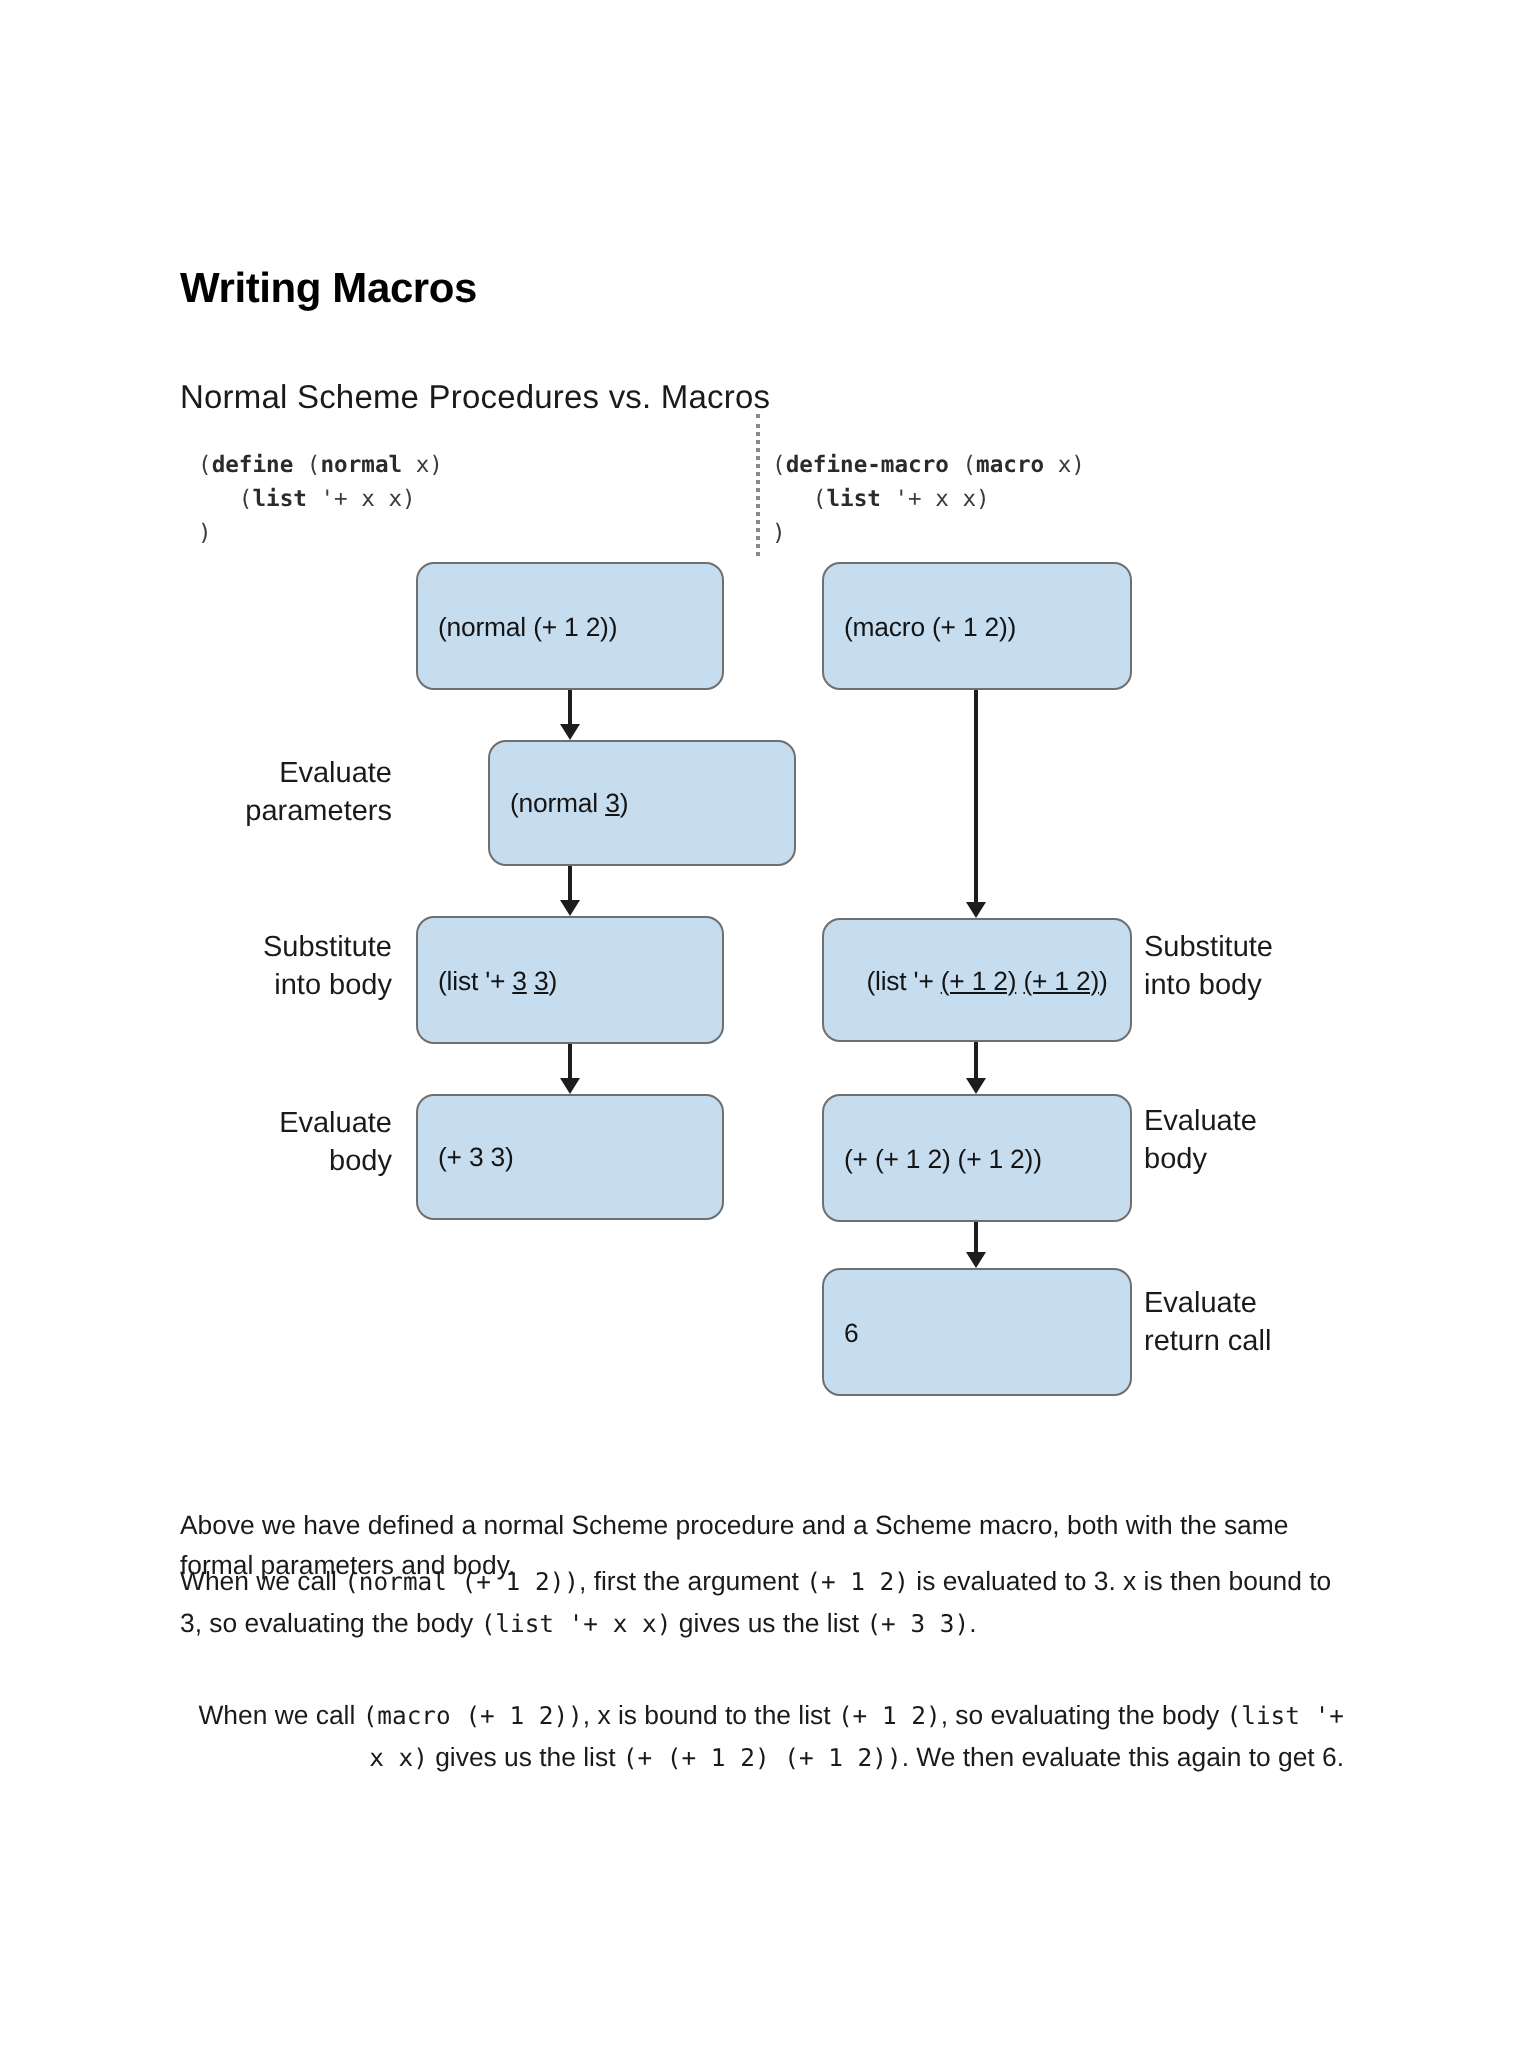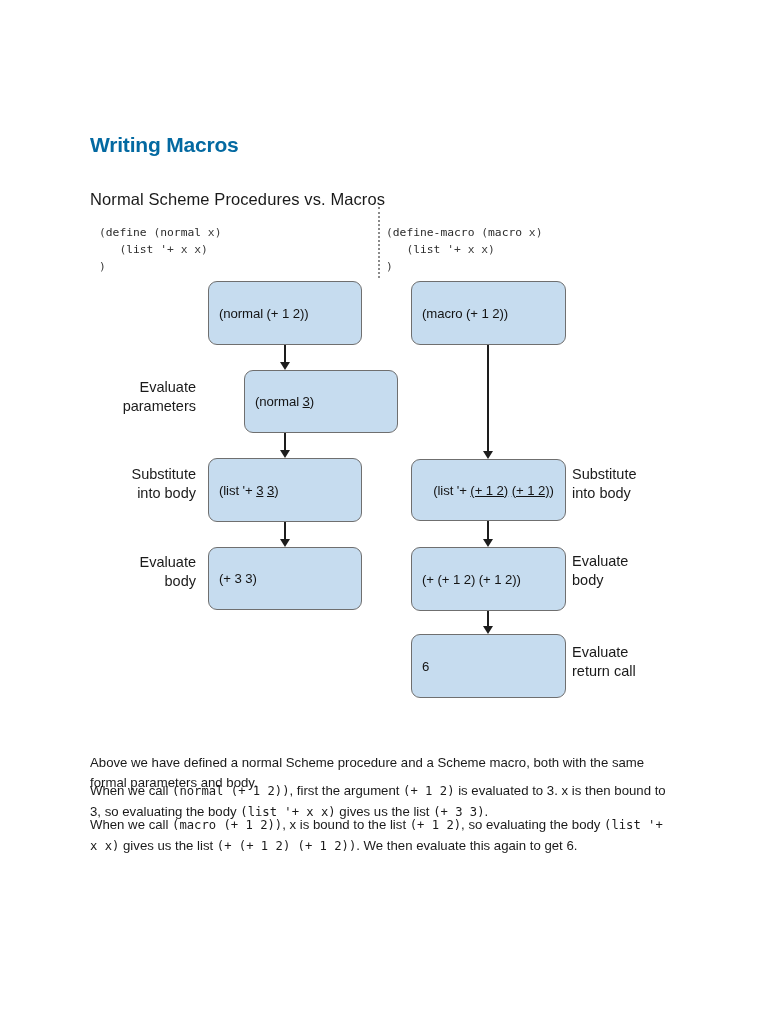--- a/index.html
+++ b/index.html
@@ -23,21 +23,21 @@
   }
 
   
   #doc-title {
     position: absolute;
     left: 90px;
     top: 119px;
     font-size: 21px;
     font-weight: bold;
     letter-spacing: -0.2px;
-    color: #0369a1;
+    color: #000000;
   }
   #doc-subtitle {
     position: absolute;
     left: 90px;
     top: 174px;
     font-size: 16.5px;
     font-weight: normal;
     color: #1a1a1a;
     letter-spacing: 0.1px;
     margin-top: 16px;
@@ -47,21 +47,21 @@
   .code-block {
     position: absolute;
     font-family: "DejaVu Sans Mono", "Liberation Mono", monospace;
     font-size: 11.3px;
     line-height: 17px;
     color: #3a3a3a;
     white-space: pre;
   }
   #code-left  { left: 99px;  top: 213px; }
   #code-right { left: 386px; top: 213px; }
-  .code-block b { font-weight: normal; color: #2b2b2b; }
+  .code-block b { font-weight: bold; color: #2b2b2b; }
 
   #column-divider {
     position: absolute;
     left: 378px;
     top: 207px;
     width: 0px;
     height: 71px;
     border-left: 2px dotted #8a8a8a;
   }
 
@@ -144,21 +144,21 @@
     line-height: 19.5px;
     color: #1a1a1a;
   }
   .para code {
     font-family: "DejaVu Sans Mono", "Liberation Mono", monospace;
     font-size: 12.2px;
     color: #1a1a1a;
   }
   #para-1 { top: 740px; }
   #para-2 { top: 768px; }
-  #para-3 { top: 802px; }
+  #para-3 { top: 835px; text-align: right; }
 </style>
 </head>
 <body>
 
 <div class="page">
 
   <h1 id="doc-title">Writing Macros</h1>
   <h2 id="doc-subtitle">Normal Scheme Procedures vs. Macros</h2>
 
   <div id="column-divider"></div>

